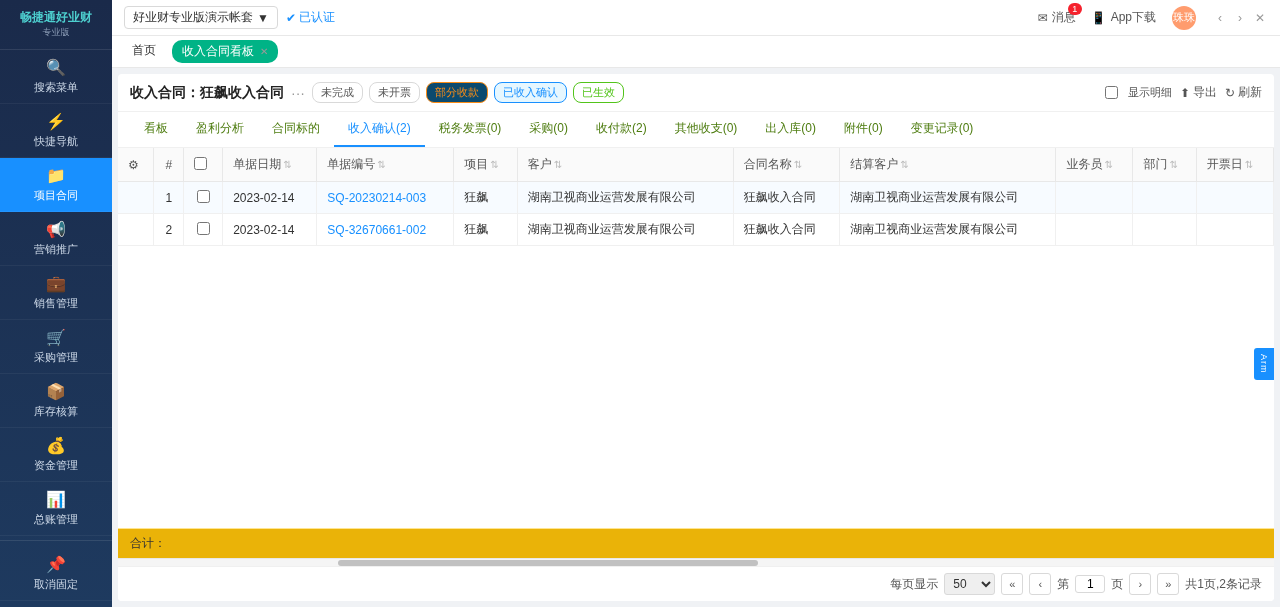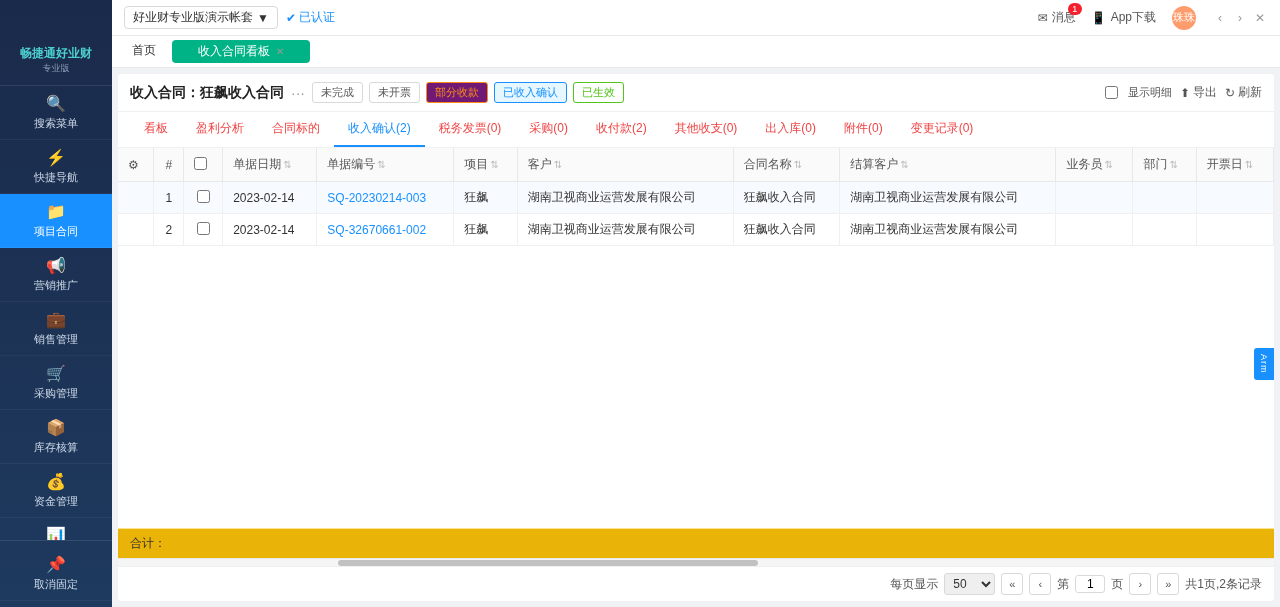--- a/index.html
+++ b/index.html
@@ -13,21 +13,20 @@
       flex-direction: column;
       color: #cdd9e8;
       flex-shrink: 0;
       height: 607px;
       overflow: hidden;
     }
     .sidebar-logo {
       padding: 10px 8px;
       text-align: center;
       border-bottom: 1px solid rgba(255,255,255,0.1);
-      margin-top: 36px;
     }
     .sidebar-logo-text {
       color: #4dcfcf;
       font-size: 12px;
       font-weight: bold;
       line-height: 1.3;
     }
     .sidebar-logo-sub {
       color: #8a9bb5;
       font-size: 9px;
@@ -165,22 +164,22 @@
     }
     .tab-close {
       margin-left: 6px;
       color: #999;
       font-size: 10px;
       cursor: pointer;
     }
     .tab-green {
       background: #00b386;
       color: #fff !important;
-      border-radius: 4px;
-      padding: 4px 26px !important;
+      border-radius: 10px;
+      padding: 4px 10px !important;
       margin: 4px 4px;
       border-bottom: none !important;
     }
 
     
     .content {
       flex: 1;
       background: #fff;
       margin: 6px;
       border-radius: 4px;
@@ -206,29 +205,29 @@
       gap: 6px;
     }
     .more-btn {
       cursor: pointer;
       color: #999;
       font-size: 14px;
       padding: 2px 6px;
     }
     .status-btn {
       border: 1px solid #d9d9d9;
-      border-radius: 3px;
+      border-radius: 8px;
       padding: 2px 8px;
       font-size: 11px;
       cursor: pointer;
       color: #555;
       background: #fff;
     }
     .status-btn.partial {
-      background: #701a75;
+      background: #0c4a6e;
       border-color: #fa8c16;
       color: #fa8c16;
     }
     .status-btn.confirmed {
       background: #e6f7ff;
       border-color: #1890ff;
       color: #1890ff;
     }
     .status-btn.active {
       border-color: #52c41a;
@@ -259,21 +258,21 @@
     .sub-tabs {
       display: flex;
       align-items: stretch;
       padding: 0 12px;
       border-bottom: 1px solid #f0f0f0;
       background: #fff;
     }
     .sub-tab {
       padding: 8px 14px;
       font-size: 12px;
-      color: #ef4444;
+      color: #4d7c0f;
       cursor: pointer;
       border-bottom: 2px solid transparent;
       white-space: nowrap;
     }
     .sub-tab.active {
       color: #1890ff;
       border-bottom-color: #1890ff;
     }
 
     

